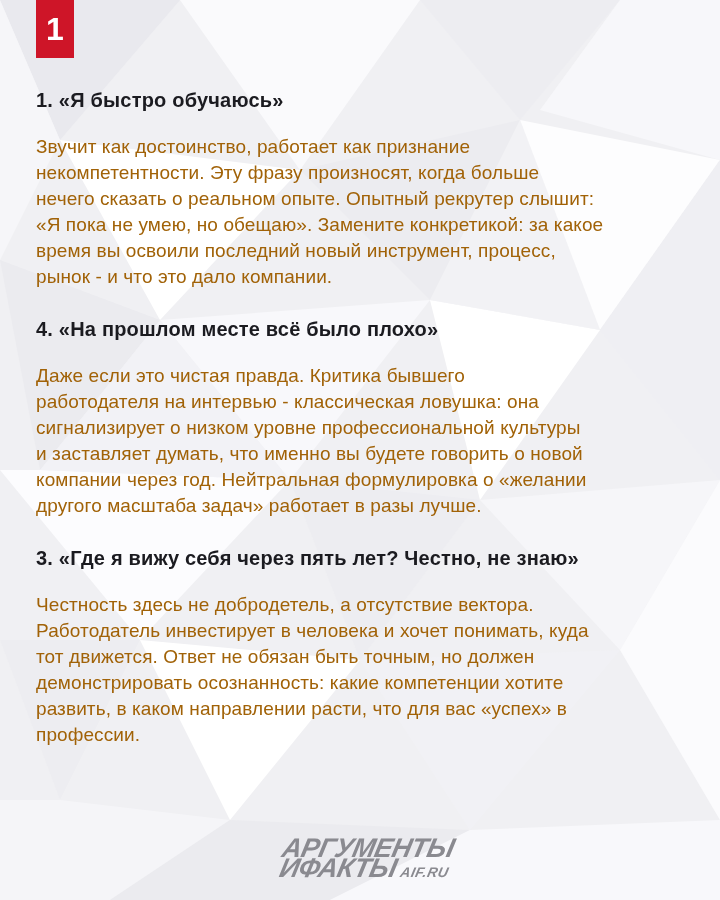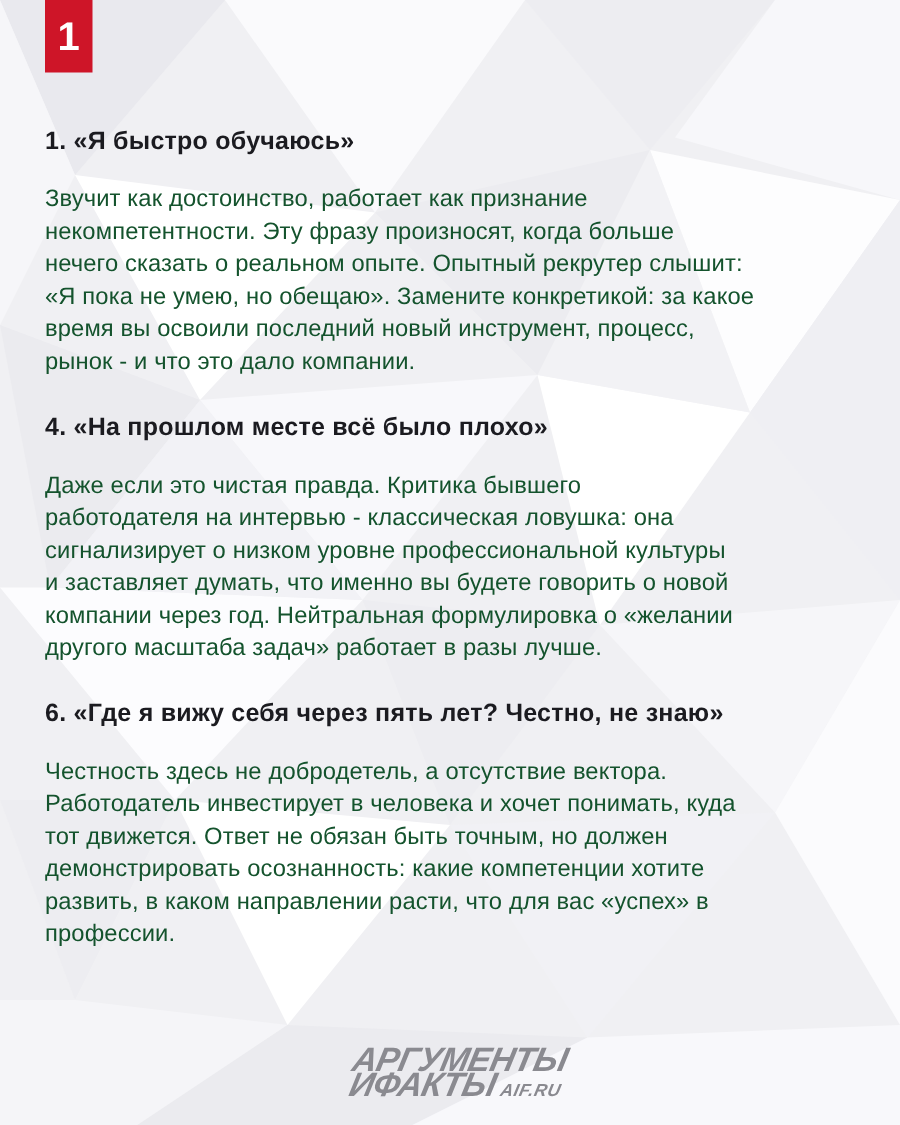--- a/index.html
+++ b/index.html
@@ -22,31 +22,31 @@
     position: absolute; left: 36px; top: 0;
     width: 38px; height: 58px;
     display: flex; align-items: center; justify-content: center;
     color: #ffffff;
     font-size: 32px; font-weight: 700;
   }
   .content {
     position: absolute; left: 36px; right: 34px; top: 84px;
   }
   .section-heading {
-    margin: 16px 0 20px 0;
+    margin: 3px 0 20px 0;
     font-size: 20px; line-height: 27px;
     font-weight: 700;
     color: #1b1b20;
     letter-spacing: 0.2px;
   }
   .section-body {
     margin: 0 0 26px 0;
     font-size: 19px; line-height: 26px;
     font-weight: 400;
-    color: #14532d;
+    color: #a16207;
     white-space: pre-line;
     letter-spacing: 0.1px;
   }
   .footer {
     position: absolute; left: 0; right: 0; top: 838px;
     display: flex; justify-content: center;
   }
   .logo {
     display: flex; flex-direction: column; align-items: flex-end;
     transform: skewX(-12deg) translateX(6px);
@@ -111,21 +111,21 @@
       <h2 class="section-heading">4. «На прошлом месте всё было плохо»</h2>
       <p class="section-body">Даже если это чистая правда. Критика бывшего
 работодателя на интервью - классическая ловушка: она
 сигнализирует о низком уровне профессиональной культуры
 и заставляет думать, что именно вы будете говорить о новой
 компании через год. Нейтральная формулировка о «желании
 другого масштаба задач» работает в разы лучше.</p>
     </section>
 
     <section>
-      <h2 class="section-heading">6. «Где я вижу себя через пять лет? Честно, не знаю»</h2>
+      <h2 class="section-heading">3. «Где я вижу себя через пять лет? Честно, не знаю»</h2>
       <p class="section-body">Честность здесь не добродетель, а отсутствие вектора.
 Работодатель инвестирует в человека и хочет понимать, куда
 тот движется. Ответ не обязан быть точным, но должен
 демонстрировать осознанность: какие компетенции хотите
 развить, в каком направлении расти, что для вас «успех» в
 профессии.</p>
     </section>
 
   </div>
 

